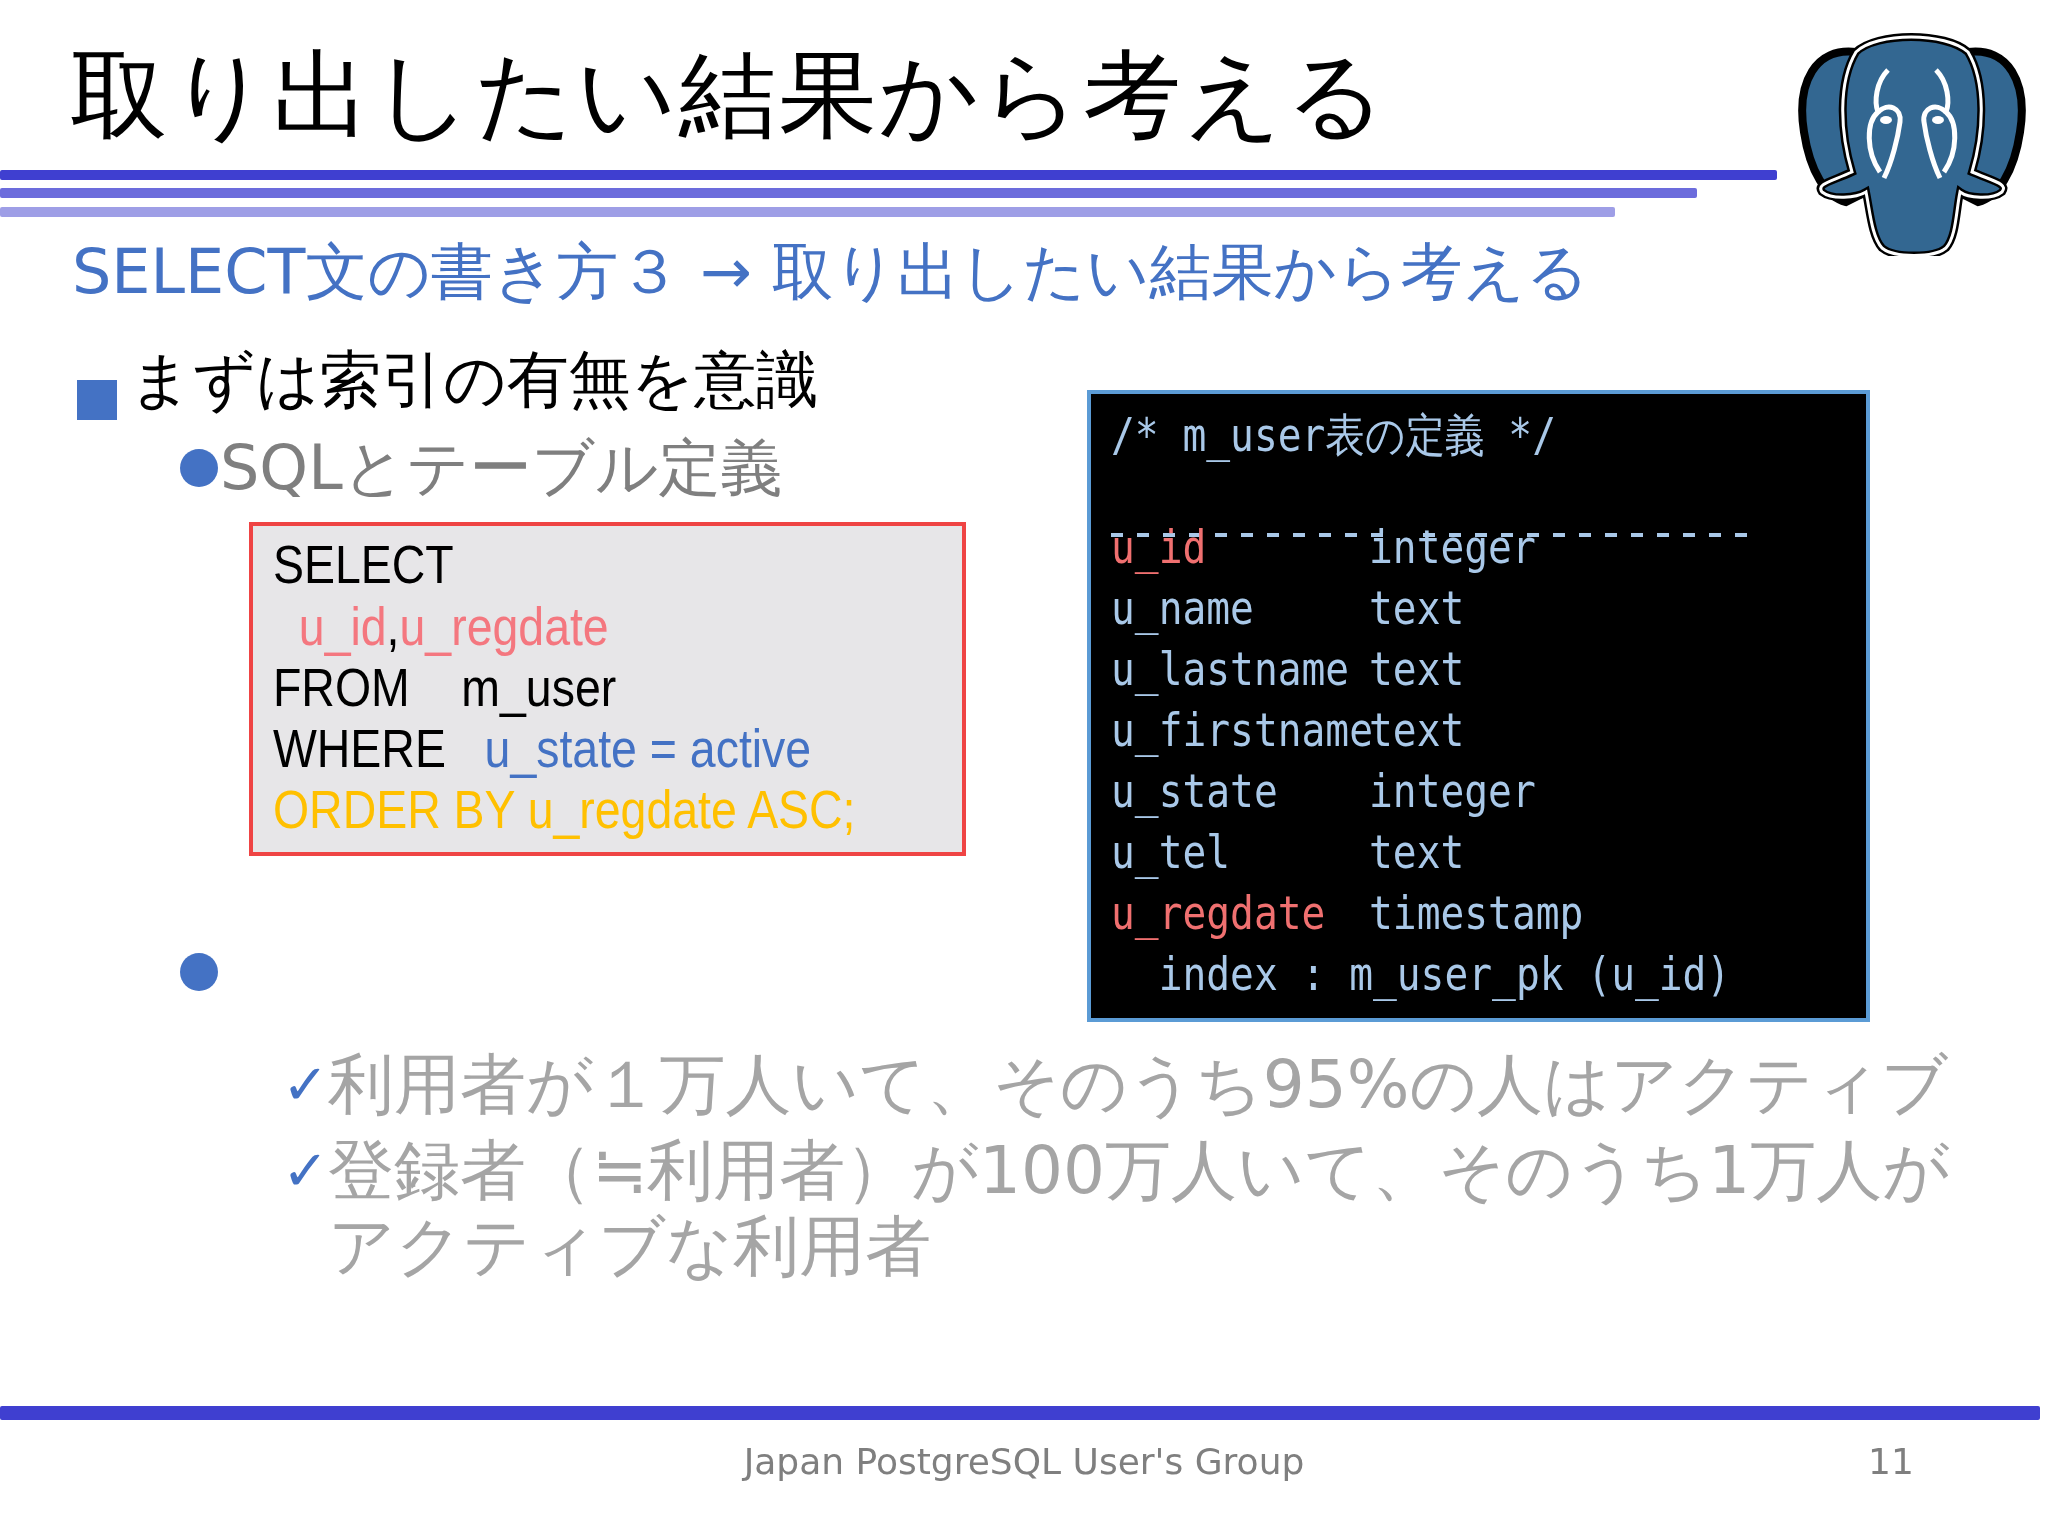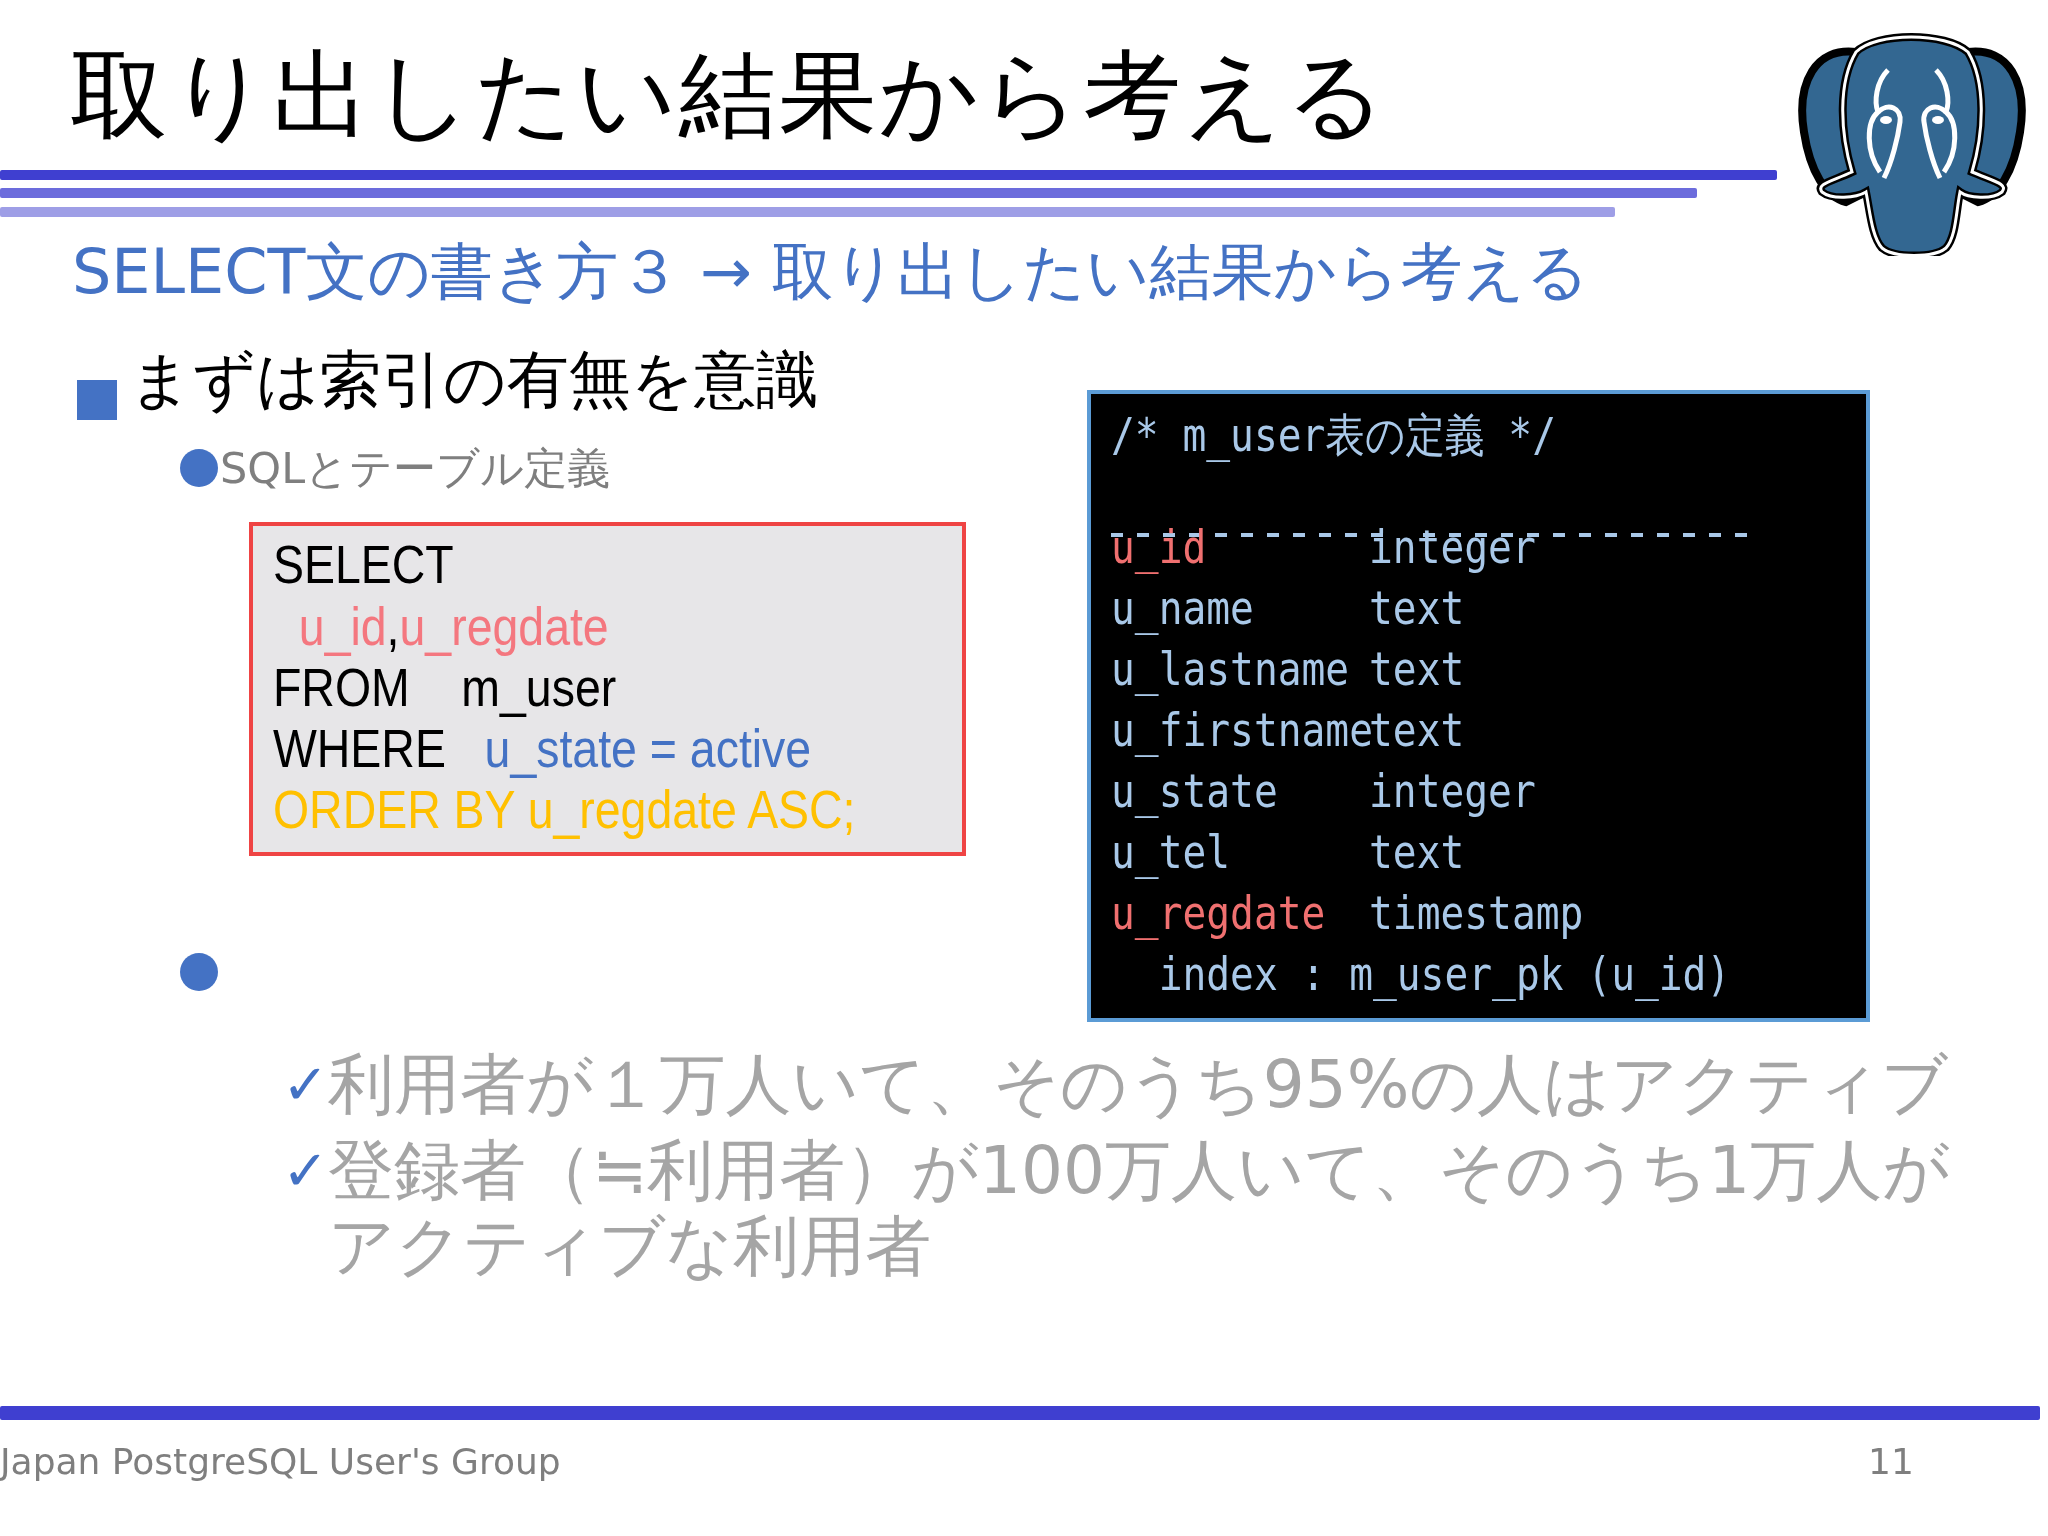--- a/index.html
+++ b/index.html
@@ -28,21 +28,21 @@
   .subtitle {
     left:72px; top:232px; font-size:62px; line-height:80px;
     color:#4472c4; white-space:nowrap;
   }
   .lvl1 {
     left:77px; top:340px; font-size:62px; line-height:80px; color:#000; white-space:nowrap;
     display:flex; align-items:flex-end;
   }
   .sq-bullet { width:40px; height:40px; background:#4472c4; margin-right:12px; display:inline-block; }
   .lvl2 {
-    font-size:43px; line-height:84px; color:#7f7f7f; white-space:nowrap;
+    font-size:62px; line-height:84px; color:#7f7f7f; white-space:nowrap;
     display:flex; align-items:center;
   }
   .dot-bullet {
     width:38px; height:38px; border-radius:50%; background:#4472c4;
     display:inline-block; margin-right:2px;
   }
   .lvl2.a { left:180px; top:426px; }
   .lvl2.b { left:180px; top:953px; }
   .lvl3 {
     left:282px; font-size:66px; line-height:82px; color:#a5a5a5; white-space:nowrap;
@@ -78,21 +78,21 @@
     position:absolute; left:20px; white-space:pre; line-height:58px;
     transform-origin:left center; transform:scaleX(0.86);
   }
   .defname { display:inline-block; }
   .deftype { position:absolute; left:300px; }
   .c-def-red { color:#f07070; }
   .dash { position:absolute; left:20px; top:100px; height:6px; }
   .dash span { display:inline-block; height:4px; background:#a9c8e8; margin-right:14px; }
 
   .footer-text {
-    left:0; width:2048px; top:1436px; text-align:left;
+    left:0; width:2048px; top:1436px; text-align:center;
     font-size:36px; color:#7f7f7f; line-height:52px;
   }
   .pagenum {
     left:1868px; top:1436px; font-size:36px; color:#7f7f7f; line-height:52px;
   }
 </style>
 </head>
 <body>
 
 <div class="abs title">取り出したい結果から考える</div>

